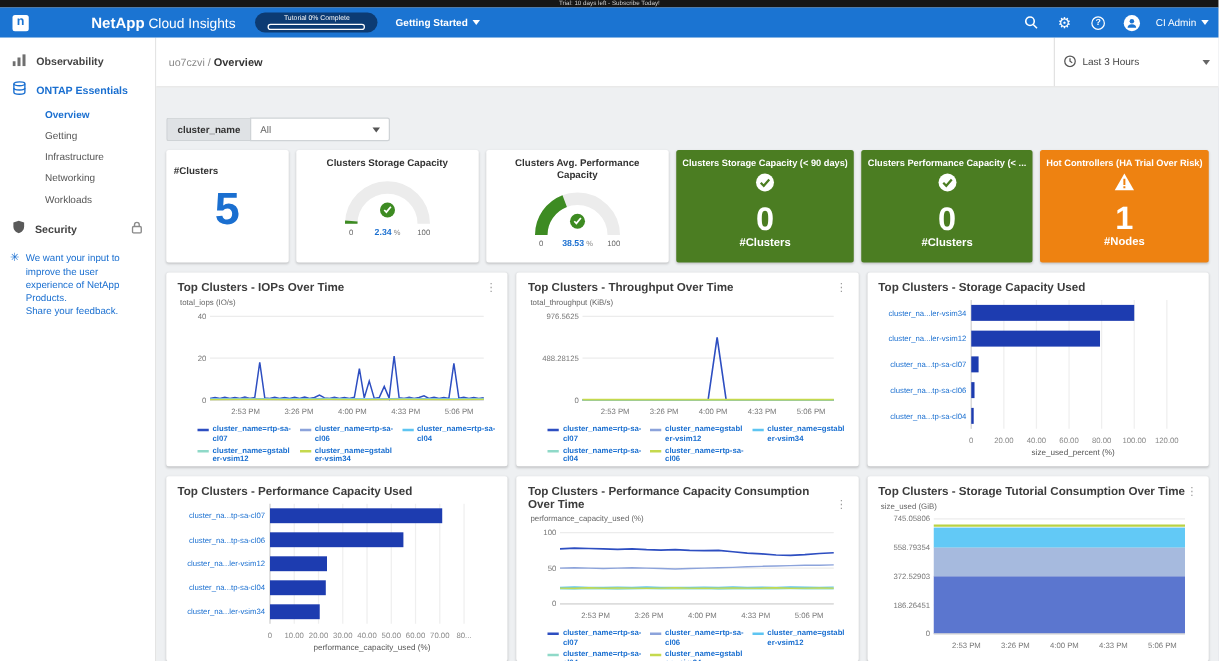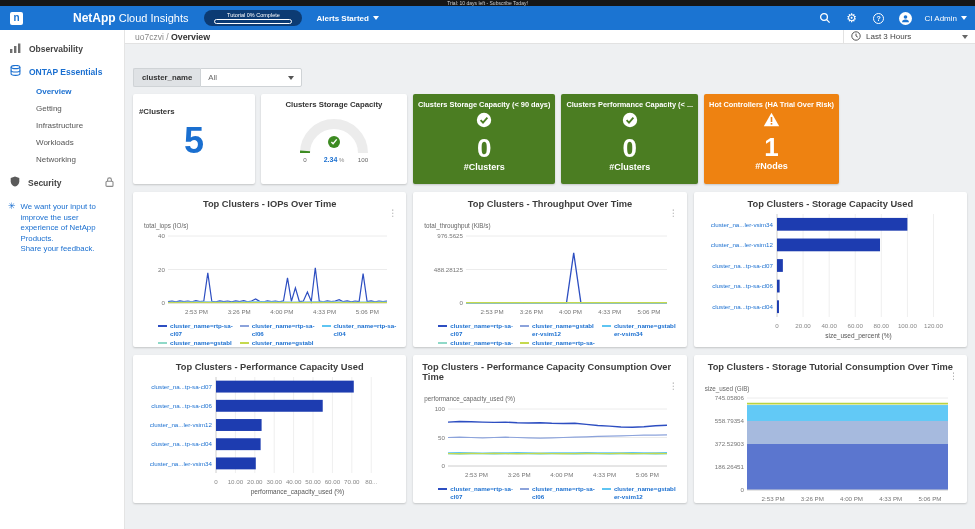--- a/index.html
+++ b/index.html
@@ -37,51 +37,51 @@
   .sidebar { width:125px; background:#fff; border-right:1px solid #e4e4e4; padding-top:8px; flex:none; }
   .s-item { display:flex; align-items:center; gap:8px; padding:5px 10px; font-size:8.5px; font-weight:bold; color:#444; cursor:pointer; }
   .s-item.active { color:#1a6fd0; }
   .s-sub { padding:4px 10px 4px 36px; font-size:8px; color:#555; cursor:pointer; }
   .s-sub.active { color:#1a6fd0; font-weight:bold; }
   .s-sec { display:flex; align-items:center; gap:8px; padding:8px 10px 5px 10px; font-size:8.5px; font-weight:bold; color:#444; cursor:pointer; }
   .s-sec .sp { flex:1; }
   .feedback { margin:8px 8px 0 8px; display:flex; gap:5px; font-size:7.8px; color:#1a6fd0; line-height:1.35; }
 
   .main { flex:1; display:flex; flex-direction:column; min-width:0; }
-  .crumbbar { height:14px; background:#fff; border-bottom:1px solid #e2e2e2; display:flex; align-items:center; }
+  .crumbbar { height:40px; background:#fff; border-bottom:1px solid #e2e2e2; display:flex; align-items:center; }
   .crumb { padding-left:10px; font-size:8.5px; color:#888; }
   .crumb b { color:#333; font-size:8.8px; }
   .timebox { margin-left:auto; height:100%; width:132px; border-left:1px solid #e2e2e2;
              display:flex; align-items:center; gap:5px; padding:0 7px; font-size:8px; color:#444; cursor:pointer; }
   .timebox .caret { border-top-color:#666; margin-left:auto; }
 
   .content { flex:1; padding:24px 8px; overflow:hidden; }
   .filter-row { display:flex; align-items:center; margin-bottom:7px; }
   .chip { background:#dfe2e5; border:1px solid #cfd3d6; border-right:none; border-radius:2px 0 0 2px;
           font-size:7.8px; font-weight:bold; color:#333; padding:4px 8px; }
-  .fselect { background:#fff; border:1px solid #cfd3d6; border-radius:0 2px 2px 0; width:102px;
+  .fselect { background:#fff; border:1px solid #cfd3d6; border-radius:0 2px 2px 0; width:112px;
              font-size:7.8px; color:#666; padding:4px 7px; display:flex; align-items:center; cursor:pointer; }
   .fselect .caret { border-top-color:#555; margin-left:auto; }
 
   .kpi-row { display:grid; grid-template-columns:repeat(6,1fr); gap:6px; margin-bottom:8px; }
   .card { background:#fff; border-radius:2px; box-shadow:0 1px 2px rgba(0,0,0,.18); }
   .kpi { height:90px; padding:6px; position:relative; }
   .kpi-title { font-size:7.8px; font-weight:bold; color:#333; }
   .big-num { position:absolute; top:26px; left:0; right:0; text-align:center; font-size:36px; font-weight:bold; color:#1a6fd0; }
   .gauge-card { text-align:center; }
   .gauge-card .kpi-title { display:block; text-align:center; }
   .scard { height:90px; padding:6px 5px; color:#fff; text-align:center; display:flex; flex-direction:column; align-items:center; }
   .scard-title { font-size:7.4px; font-weight:bold; white-space:nowrap; overflow:hidden; text-overflow:ellipsis; max-width:100%; }
   .scard-num { font-size:26px; font-weight:bold; line-height:1.05; }
   .scard-label { font-size:9px; font-weight:bold; }
 
   .charts-row { display:grid; grid-template-columns:repeat(3,1fr); gap:7px; margin-bottom:8px; }
   .chart-card { padding:7px 9px 4px 9px; overflow:hidden; }
   .r1 { height:155px; } .r2 { height:148px; }
-  .chart-head { display:flex; align-items:center;flex-direction:column; }
+  .chart-head { display:flex; align-items:flex-end; }
   .chart-title { font-size:9.3px; font-weight:bold; color:#3c3c3c; }
   .kebab { margin-left:auto; color:#9a9a9a; font-size:9px; cursor:pointer; line-height:1; }
   .ylab { font-size:6.3px; color:#666; margin:4px 0 0 2px; }
   .legend { display:grid; grid-template-columns:repeat(3,1fr); column-gap:6px; row-gap:1px; margin:1px 0 0 16px; }
   .li { display:flex; gap:3px; font-size:6.2px; color:#1a6fd0; font-weight:bold; line-height:1.25; cursor:pointer; }
   .li .dash { width:9px; height:2px; margin-top:3px; flex:none; }
   .li .ll { overflow-wrap:anywhere; }
 </style>
 </head>
 <body>
@@ -98,21 +98,21 @@
       </div>
     <div class="brand">
       <b>NetApp</b>
       <span>Cloud Insights</span>
     </div>
     <div class="tut">
       <div class="tut-label">Tutorial 0% Complete</div>
       <div class="tut-bar"></div>
     </div>
     <div class="gstart">
-      <span>Alerts Started</span>
+      <span>Getting Started</span>
       <span class="caret"></span>
     </div>
     <div class="top-actions">
       <span class="icon-btn">
         <svg width="12" height="12" viewBox="0 0 12 12">
             <circle cx="5" cy="5" r="3.4" fill="none" stroke="#fff" stroke-width="1.3"></circle>
             <line x1="7.6" y1="7.6" x2="10.6" y2="10.6" stroke="#fff" stroke-width="1.3"></line>
           </svg>
       </span>
       <span class="icon-btn" style="color:#fff;font-size:12px;">⚙</span>
@@ -151,22 +151,22 @@
               <ellipse cx="5.5" cy="2" rx="4.4" ry="1.6" fill="none" stroke="#1a6fd0" stroke-width="1.1"></ellipse>
               <path d="M1.1 2 v6.8 a4.4 1.6 0 0 0 8.8 0 V2" fill="none" stroke="#1a6fd0" stroke-width="1.1"></path>
               <path d="M1.1 5.4 a4.4 1.6 0 0 0 8.8 0" fill="none" stroke="#1a6fd0" stroke-width="1.1"></path>
             </svg>
         </span>
         <span>ONTAP Essentials</span>
       </div>
       <div class="s-sub active">Overview</div>
       <div class="s-sub">Getting</div>
       <div class="s-sub">Infrastructure</div>
+      <div class="s-sub">Networking</div>
       <div class="s-sub">Workloads</div>
-      <div class="s-sub">Networking</div>
       <div class="s-sec">
         <span>
           <svg width="10" height="11" viewBox="0 0 10 11">
               <path d="M5 0.5 L9.3 2 V5.2 C9.3 8 7.3 9.9 5 10.6 C2.7 9.9 0.7 8 0.7 5.2 V2 Z" fill="#5a5a5a"></path>
             </svg>
         </span>
         <span>Security</span>
         <span class="sp"></span>
         <span>
           <svg width="9" height="10" viewBox="0 0 9 10">
@@ -220,20 +220,32 @@
           <div class="card kpi gauge-card">
             <span class="kpi-title">Clusters Storage Capacity</span>
             <svg width="134" height="62">
                 <path d="M 38 44 A 29 29 0 0 1 96.00 44.00" stroke="#ececec" stroke-width="10" fill="none"></path>
                 <path d="M 38 44 A 29 29 0 0 1 38.08 41.87" stroke="#3d8b22" stroke-width="10" fill="none"></path>
                 <circle cx="67" cy="33" r="6" fill="#3d8b22"></circle>
                 <polyline points="64.4,33 66.1,34.7 69.7,30.4" stroke="#fff" stroke-width="1.4" fill="none"></polyline>
                 <text x="38" y="53" fill="#666" font-size="6.2" text-anchor="middle" font-weight="normal">0</text>
                 <text x="96" y="53" fill="#666" font-size="6.2" text-anchor="middle" font-weight="normal">100</text>
                 <text x="67" y="53" text-anchor="middle" font-size="7"><tspan fill="#1a6fd0" font-weight="bold">2.34</tspan><tspan fill="#888" font-size="6"> %</tspan></text>
+              </svg>
+          </div>
+          <div class="card kpi gauge-card">
+            <span class="kpi-title">Clusters Avg. Performance Capacity</span>
+            <svg width="134" height="62">
+                <path d="M 38 44 A 29 29 0 0 1 96.00 44.00" stroke="#ececec" stroke-width="10" fill="none"></path>
+                <path d="M 38 44 A 29 29 0 0 1 56.77 16.86" stroke="#3d8b22" stroke-width="10" fill="none"></path>
+                <circle cx="67" cy="33" r="6" fill="#3d8b22"></circle>
+                <polyline points="64.4,33 66.1,34.7 69.7,30.4" stroke="#fff" stroke-width="1.4" fill="none"></polyline>
+                <text x="38" y="53" fill="#666" font-size="6.2" text-anchor="middle" font-weight="normal">0</text>
+                <text x="96" y="53" fill="#666" font-size="6.2" text-anchor="middle" font-weight="normal">100</text>
+                <text x="67" y="53" text-anchor="middle" font-size="7"><tspan fill="#1a6fd0" font-weight="bold">38.53</tspan><tspan fill="#888" font-size="6"> %</tspan></text>
               </svg>
           </div>
           <div class="card scard" style="background: rgb(75, 125, 34);">
             <span class="scard-title">Clusters Storage Capacity (&lt; 90 days)</span>
             <span style="margin:3px 0;">
               <svg width="16" height="16" viewBox="0 0 16 16">
                   <circle cx="8" cy="8" r="7.2" fill="#fff"></circle>
                   <polyline points="4.6,8.2 7,10.6 11.4,5.6" fill="none" stroke="#4b7d22" stroke-width="1.8"></polyline>
                 </svg>
             </span>

